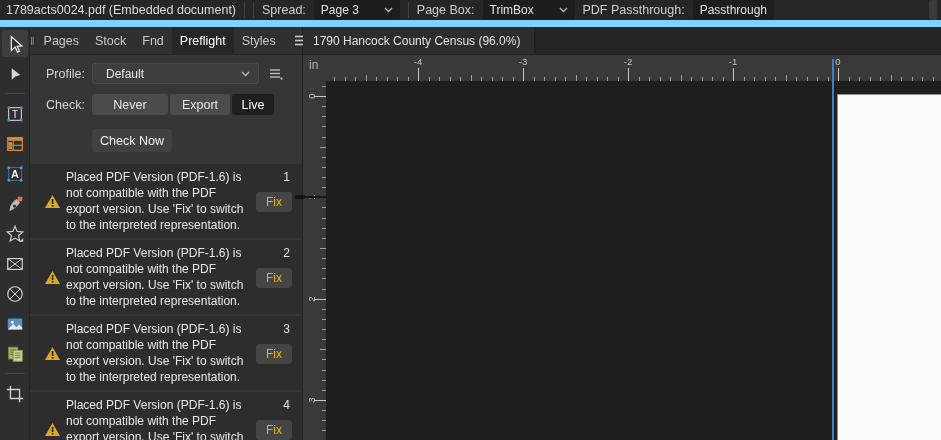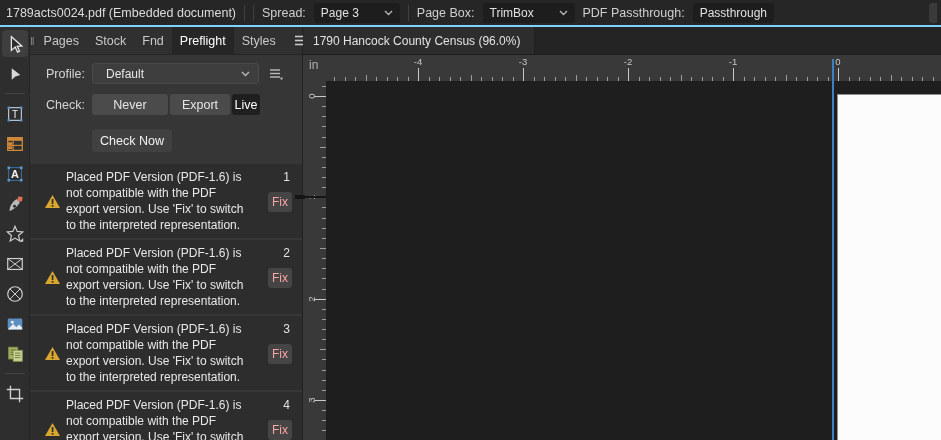--- a/index.html
+++ b/index.html
@@ -2,21 +2,21 @@
 <html><head>
 <meta charset="utf-8">
 <style>
   * { margin:0; padding:0; box-sizing:border-box; }
   html,body { width:941px; height:440px; overflow:hidden; background:#262626;
     font-family:"Liberation Sans", sans-serif; -webkit-font-smoothing:antialiased; }
   body { position:relative; color:#d8d8d8; font-size:12px; }
 
   
   .topbar { height:27px; background:#262626; display:flex; align-items:center;
-    padding:0 4px; gap:8px; border-bottom:2px solid #7dd3fc; white-space:nowrap; }
+    padding:0 4px; gap:8px; border-bottom:7px solid #7dd3fc; white-space:nowrap; }
   .topbar .title { font-size:12.5px; color:#dcdcdc; padding-left:2px; }
   .vsep { width:1px; height:16px; background:#404040; flex:0 0 1px; }
   .tb-label { color:#cfcfcf; font-size:12.5px; }
   .tb-drop { background:#1d1d1d; border-radius:3px; height:20px; display:flex;
     align-items:center; gap:6px; padding:0 7px; color:#e0e0e0; cursor:default; }
   .tb-drop.plain { background:transparent; }
   .chev { width:9px; height:6px; flex:0 0 9px; }
   .chev svg { display:block; }
   .tb-stub { margin-left:auto; width:8px; height:20px; background:#3a3a3a; border-radius:3px 0 0 3px; }
 
@@ -46,35 +46,35 @@
   .form-row { display:flex; align-items:center; margin:0 0 10px 0; }
   .form-label { width:62px; text-align:left; padding-left:16px; color:#d5d5d5; font-size:12.5px; }
   .dropdown { width:167px; height:21px; background:#3e3e3e; border:1px solid #4a4a4a;
     border-radius:3px; display:flex; align-items:center; padding:0 8px 0 13px; color:#e8e8e8; }
   .dropdown .dd-text { flex:1; }
   .preset-btn { margin-left:10px; display:flex; align-items:center; }
 
   .segmented { display:flex; gap:2px; }
   .seg { height:21px; background:#4b4b4b; color:#e6e6e6; border:none; border-radius:3px;
     font-size:12.5px; font-family:inherit; display:flex; align-items:center; justify-content:center; }
-  .seg.w1{width:76px} .seg.w2{width:60px} .seg.w3{width:28px}
+  .seg.w1{width:76px} .seg.w2{width:60px} .seg.w3{width:42px}
   .seg.active { background:#1f1f1f; color:#ffffff; }
 
   .checknow-row { margin:14px 0 12px 62px; }
   .check-now { width:80px; height:23px; background:#414141; color:#f2f2f2; border:none;
     border-radius:3px; font-size:12.5px; font-family:inherit; }
 
   .warnings { display:flex; flex-direction:column; gap:2px; }
   .warn-row { background:#2d2d2d; padding:5px 6px 5px 8px; display:flex; min-height:66px; }
   .warn-icon { width:28px; display:flex; align-items:center; justify-content:center; }
   .warn-text { width:180px; font-size:12px; line-height:16px; color:#e8e8e8; }
   .warn-right { flex:1; display:flex; flex-direction:column; align-items:flex-end; padding-right:4px; }
   .warn-num { color:#e2e2e2; font-size:12px; margin:1px 2px 8px 0; }
-  .fix-btn { background:#454545; color:#fca5a5; border:none; border-radius:3px;
-    padding:3px 4px; font-size:12px; font-family:inherit; }
+  .fix-btn { background:#454545; color:#eab308; border:none; border-radius:3px;
+    padding:3px 10px; font-size:12px; font-family:inherit; }
 
   
   .canvas-col { flex:1; display:flex; flex-direction:column; min-width:0; }
   .doc-tabbar { height:28px; background:#242424; border-bottom:1px solid #1e1e1e; display:flex; }
   .doc-tab { background:#2d2d2d; padding:0 14px 0 10px; display:flex; align-items:center;
     color:#e2e2e2; font-size:12px; border-right:1px solid #1f1f1f; max-width:380px; }
 
   .canvas-wrap { position:relative; flex:1; background:#393939; overflow:hidden; }
   .ruler-corner { position:absolute; left:6px; top:3px; font-size:12px; color:#b0b0b0; }
   .viewport { position:absolute; left:23px; top:26px; right:0; bottom:0; background:#1e1e1e; }

